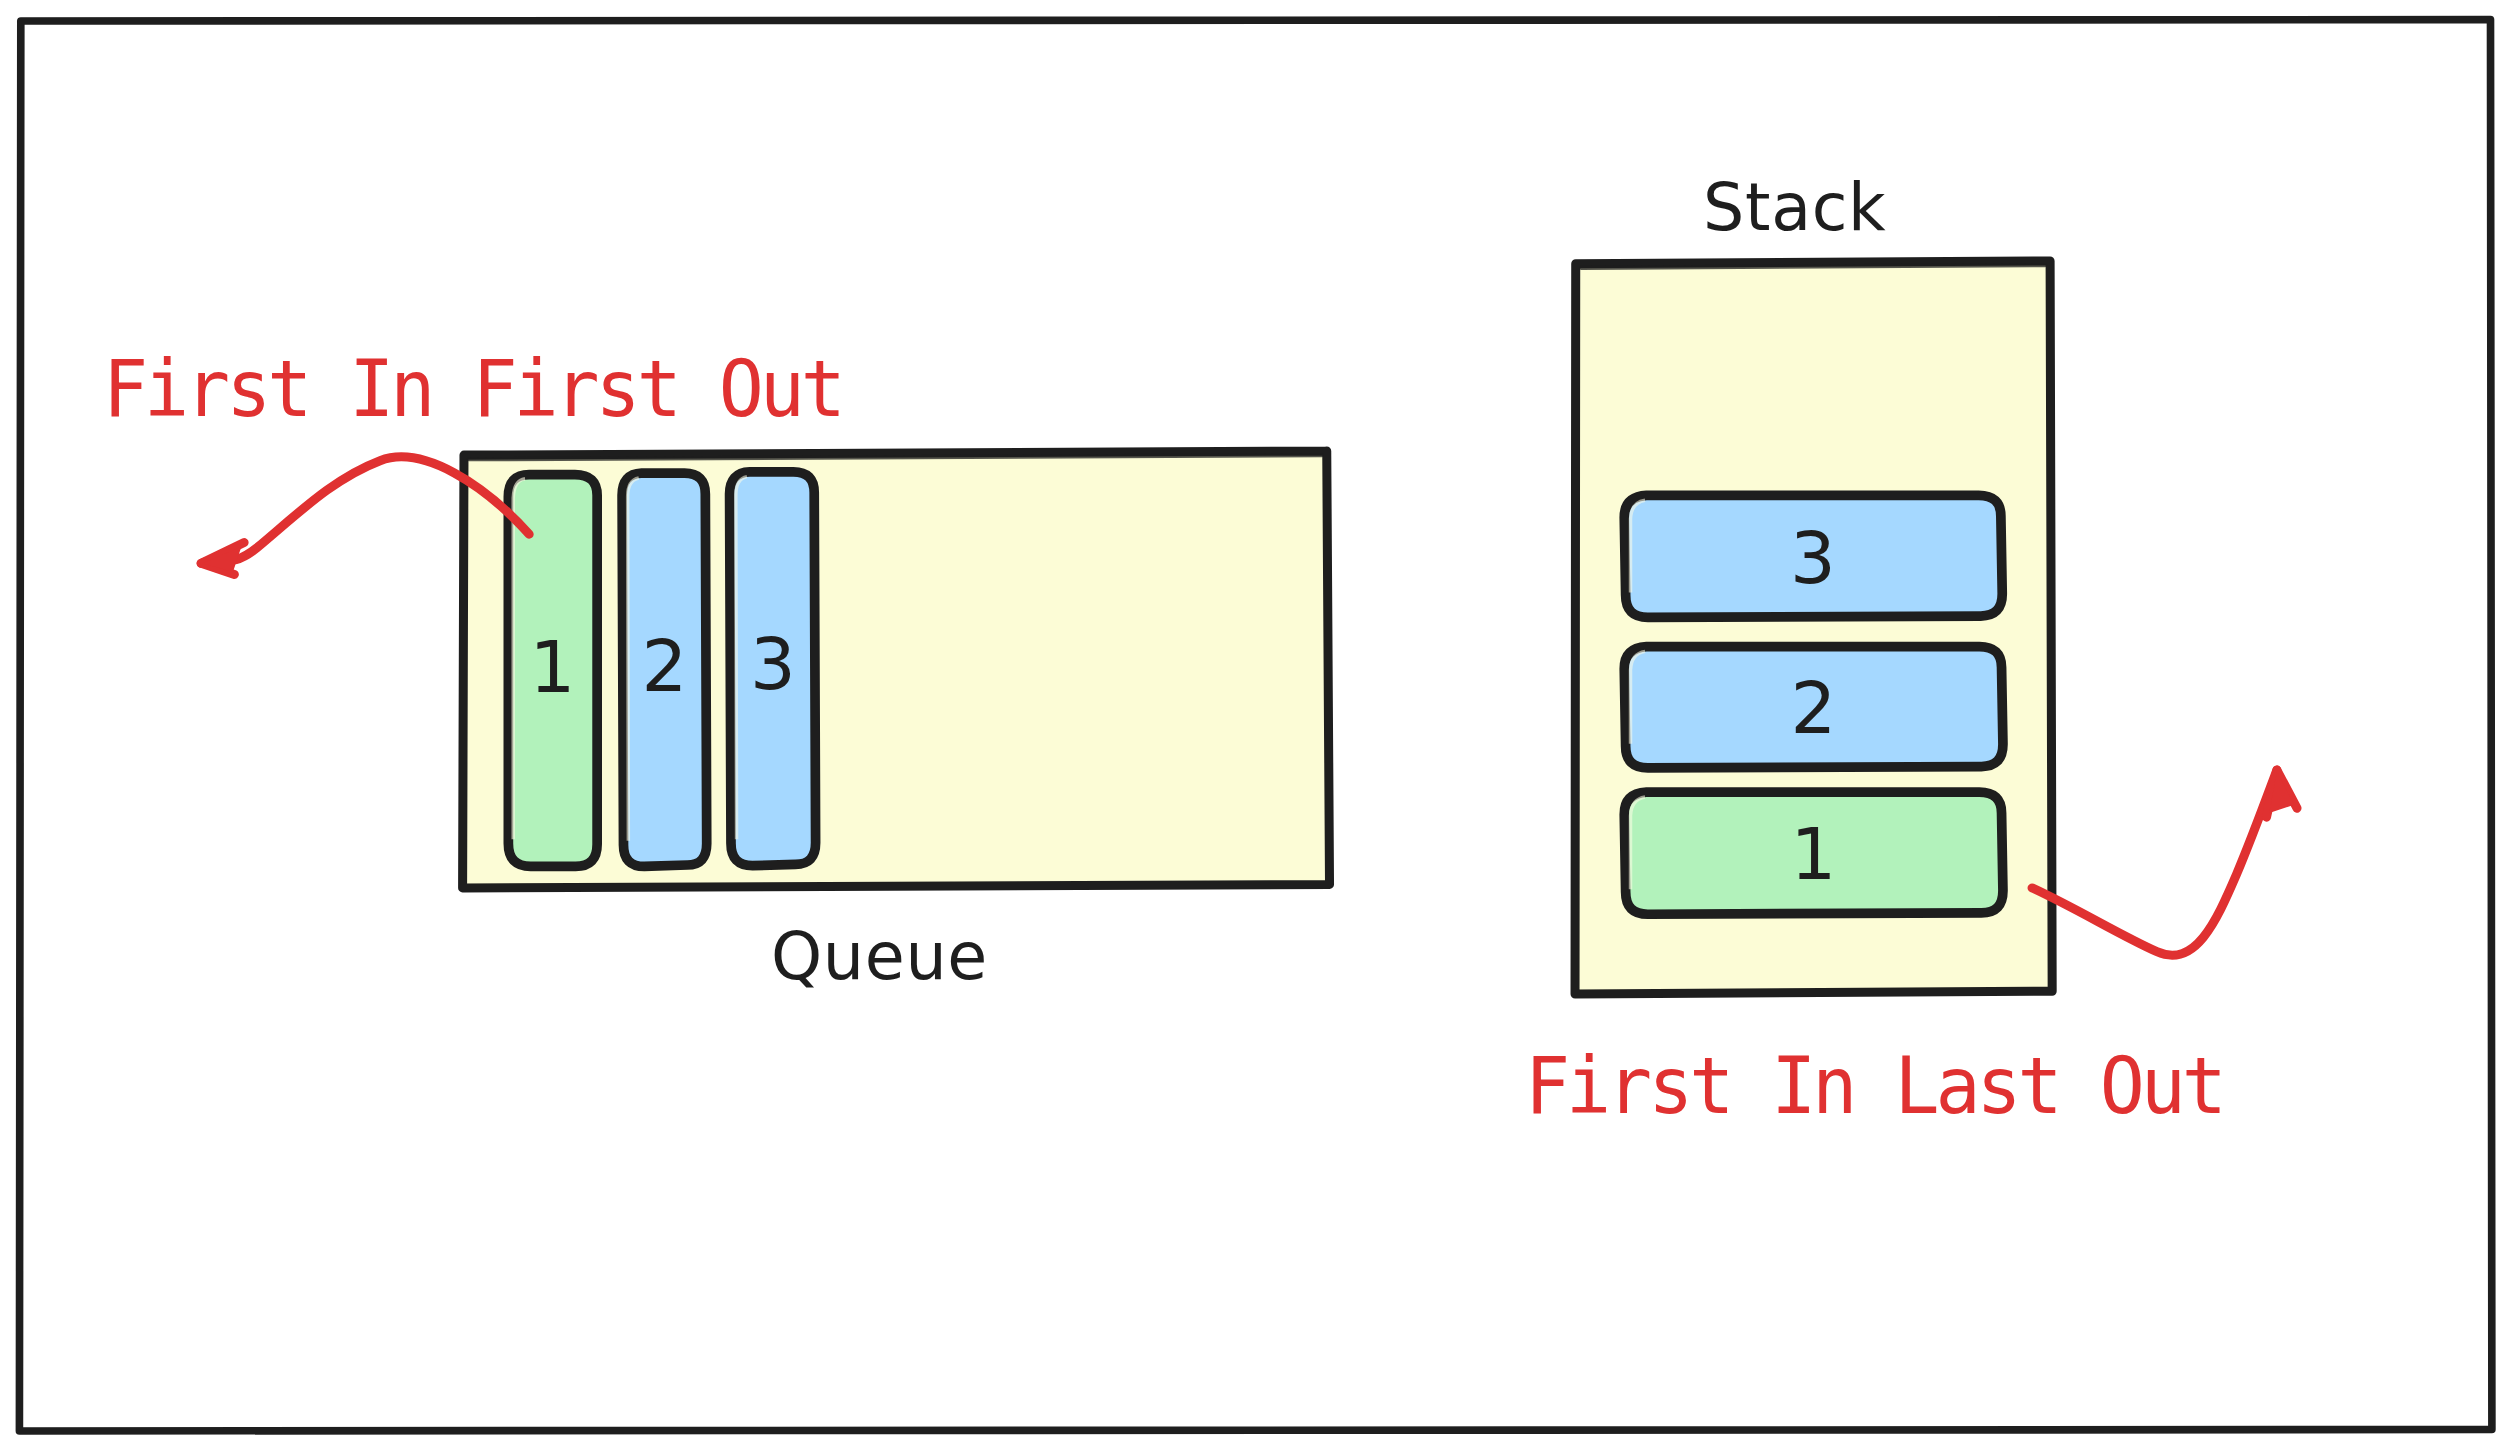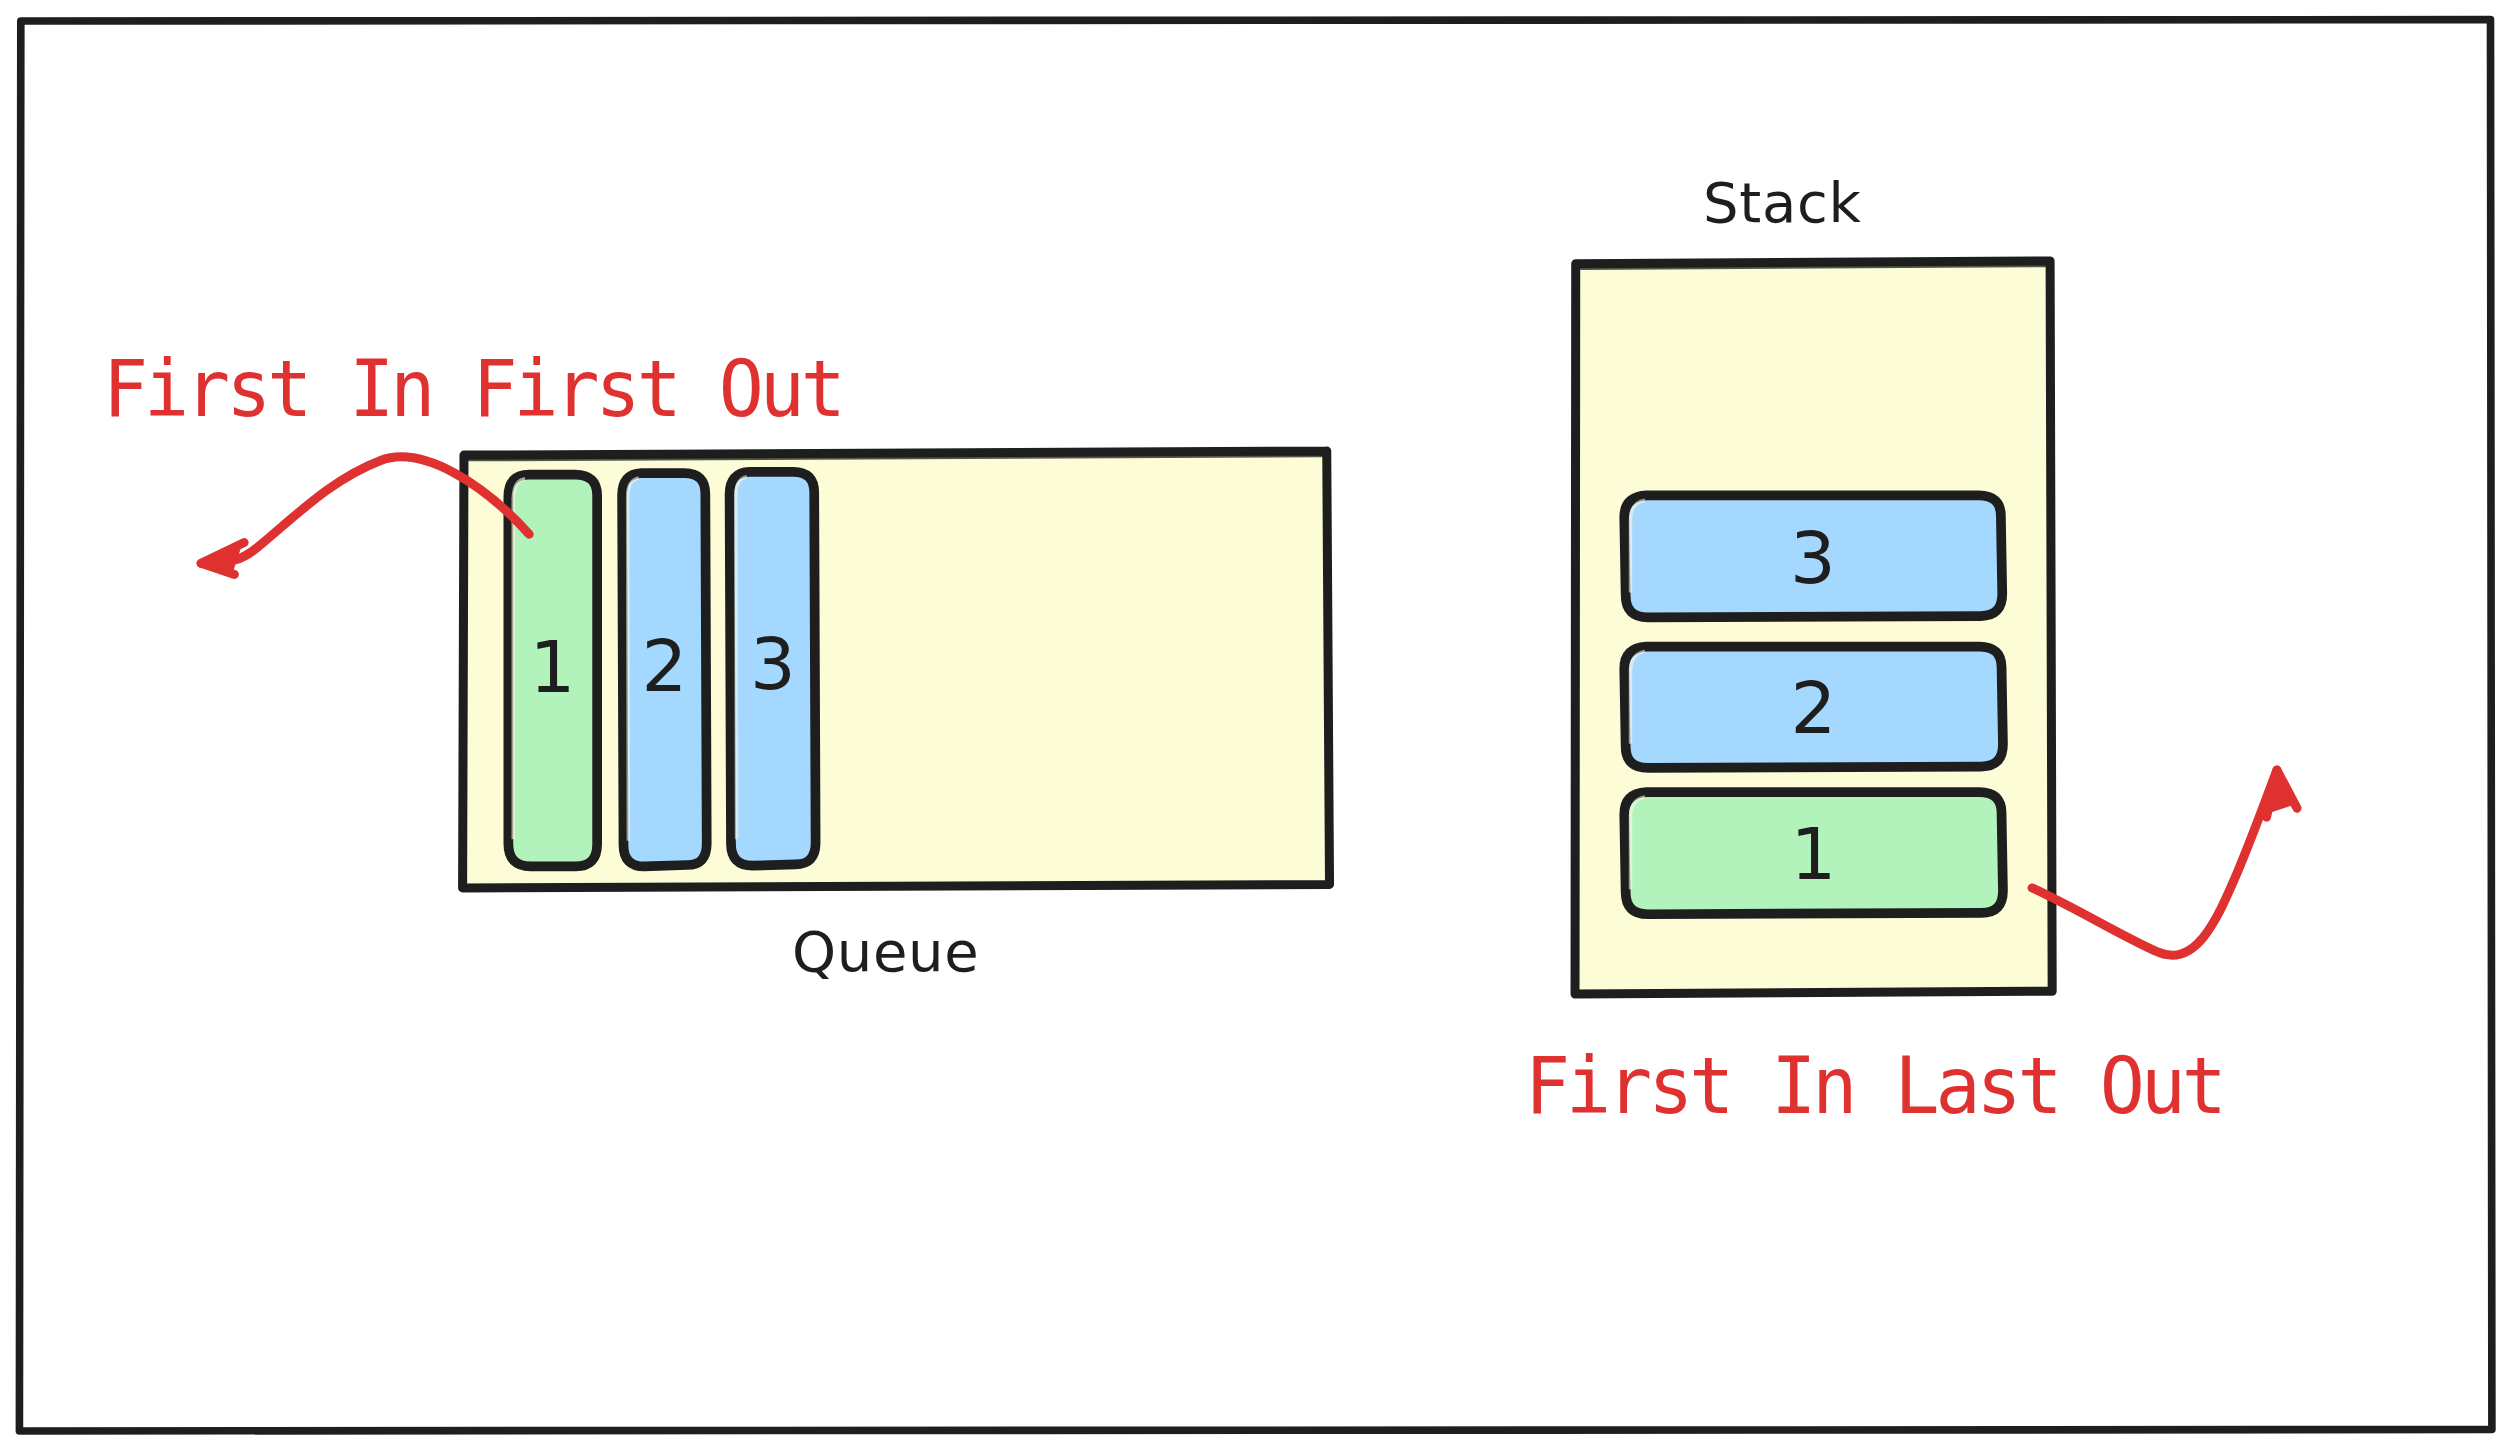--- a/index.html
+++ b/index.html
@@ -27,21 +27,21 @@
   }
   .txt {
     position: absolute;
     white-space: pre;
     line-height: 1;
     -webkit-font-smoothing: antialiased;
   }
   .label-dark {
     color: #1e1e1e;
     font-family: "DejaVu Sans", sans-serif;
-    font-size: 56px;
+    font-size: 65px;
     letter-spacing: 0.7px;
     text-align: center;
   }
   .label-red {
     color: #e03131;
     font-family: "DejaVu Sans Mono", monospace;
     font-size: 78px;
     letter-spacing: -4.2px;
     transform: scaleX(0.96);
     transform-origin: left top;
@@ -130,20 +130,20 @@
   </svg>
 
   <div class="num" style="left:508px; top:631px; width:89px;">1</div>
   <div class="num" style="left:622px; top:630px; width:85px;">2</div>
   <div class="num" style="left:730px; top:628px; width:86px;">3</div>
 
   <div class="num" style="left:1624px; top:522px; width:378px;">3</div>
   <div class="num" style="left:1624px; top:672px; width:379px;">2</div>
   <div class="num" style="left:1624px; top:818px; width:379px;">1</div>
 
-  <div class="txt label-dark" style="left:771px; top:924px;margin-left:21px;">Queue</div>
+  <div class="txt label-dark" style="left:771px; top:924px;">Queue</div>
   <div class="txt label-dark" style="left:1703px; top:175px;">Stack</div>
 
   <div class="txt label-red" style="left:103px; top:350px;">First In First Out</div>
   <div class="txt label-red" style="left:1525px; top:1047px;">First In Last Out</div>
 
 </div>
 
 
 </body></html>

